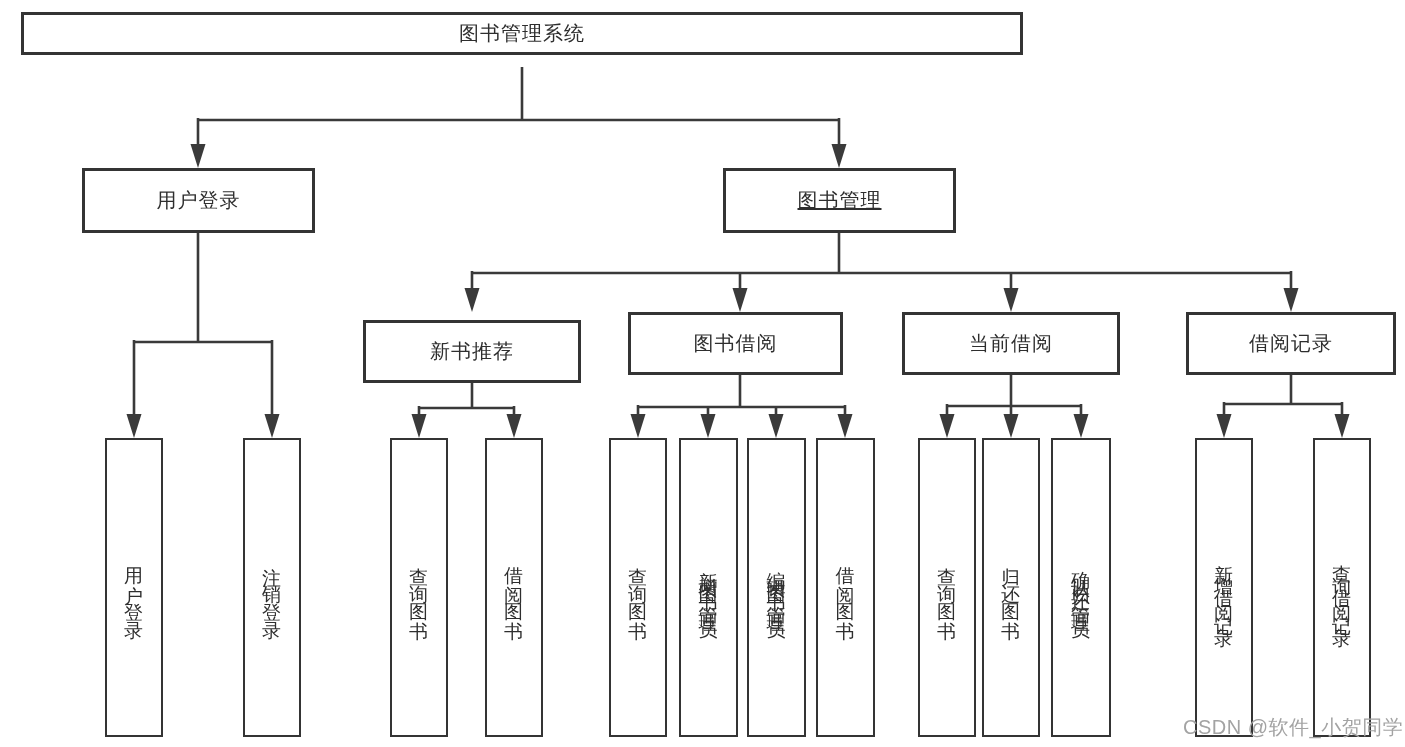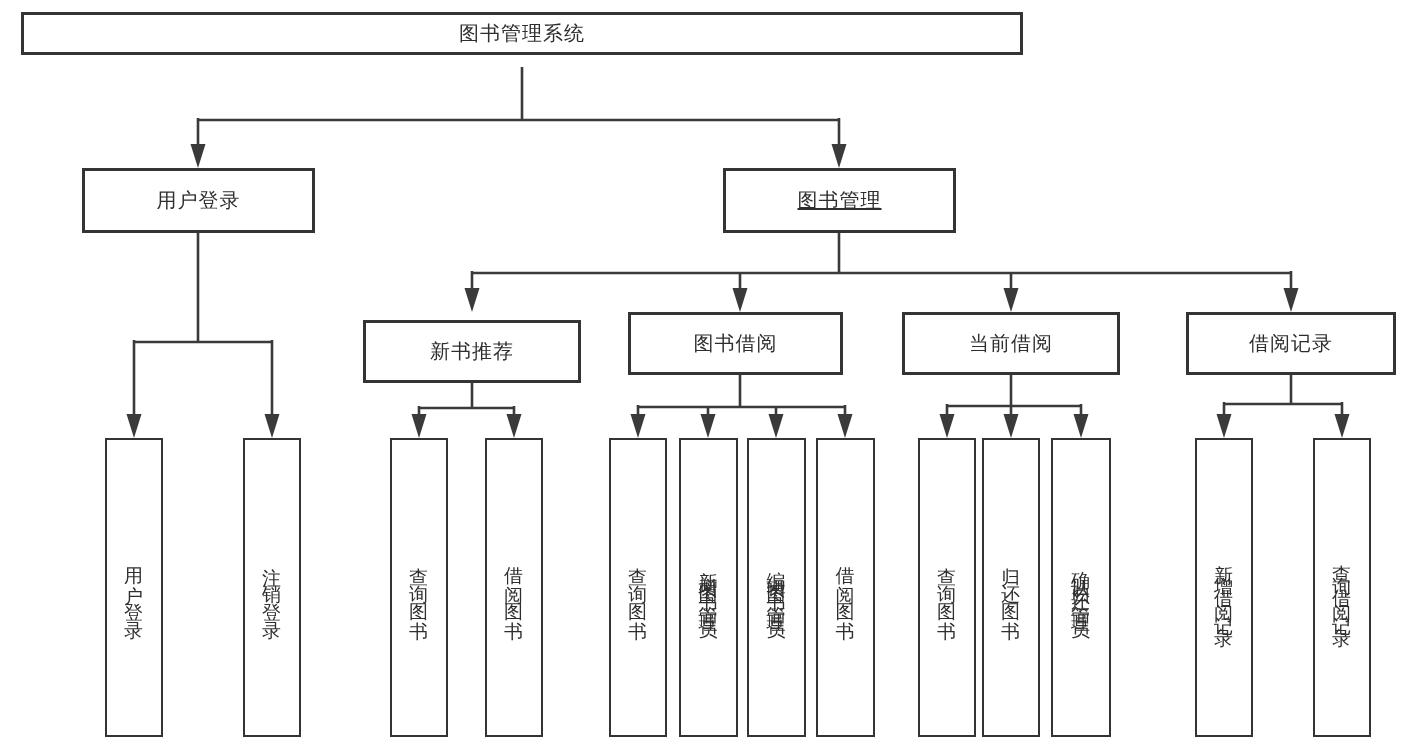--- a/index.html
+++ b/index.html
@@ -125,14 +125,15 @@
   <div class="node leaf" style="left:1051px;width:60px;">
     <span class="vtxt len9">确认归还（管理员）</span>
   </div>
   <div class="node leaf" style="left:1195px;width:58px;">
     <span class="vtxt len6">新增借阅记录</span>
   </div>
   <div class="node leaf" style="left:1313px;width:58px;">
     <span class="vtxt len6">查询借阅记录</span>
   </div>
 
+  <div class="watermark">CSDN @软件_小贺同学</div>
 
 </div>
 
 </body></html>

